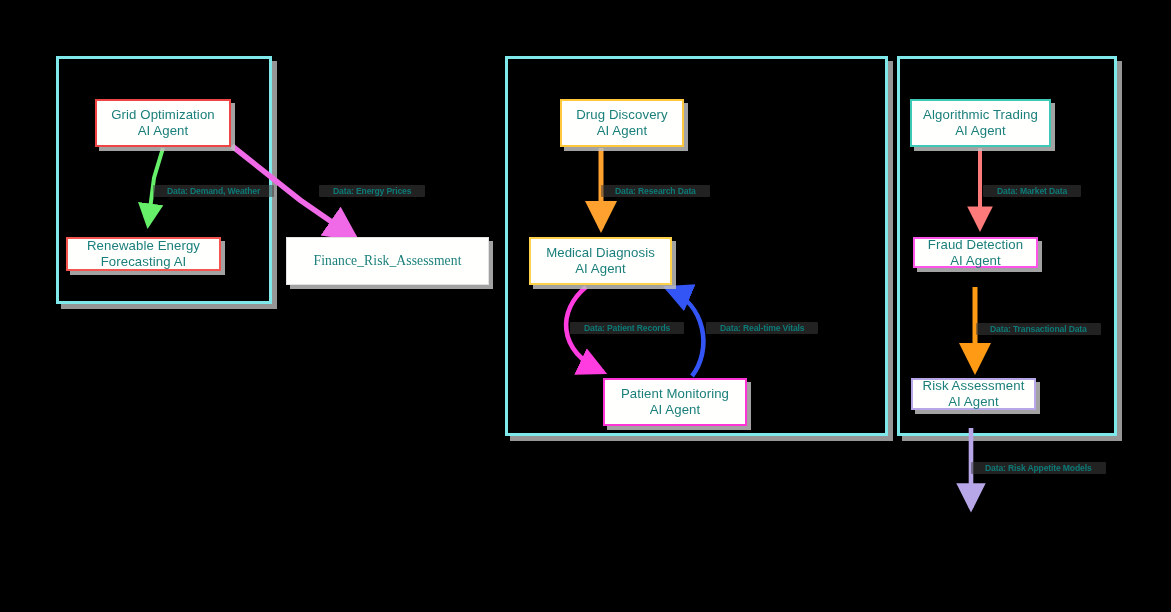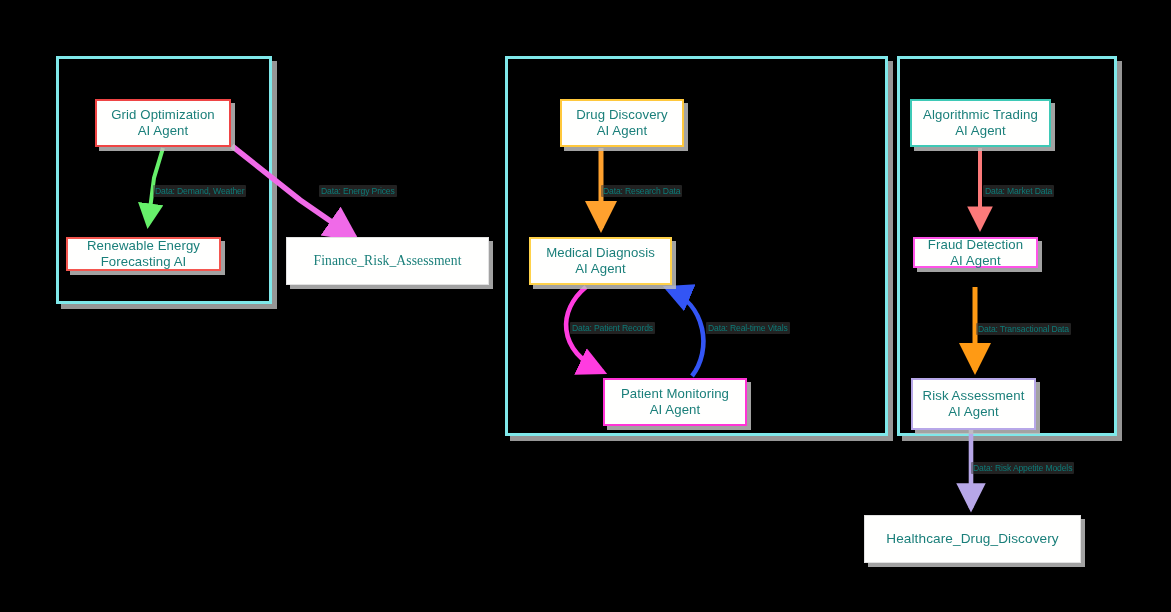--- a/index.html
+++ b/index.html
@@ -7,23 +7,23 @@
        font-family:"Liberation Sans","DejaVu Sans",sans-serif;}
   #stage{position:absolute;inset:0;}
   svg.layer{position:absolute;left:0;top:0;width:1171px;height:612px;overflow:visible;}
   .panel{position:absolute;box-sizing:border-box;background:#000;}
   .node{position:absolute;box-sizing:border-box;background:#fffffe;
         display:flex;align-items:center;justify-content:center;text-align:center;
         color:#1a7f7a;font-size:13.2px;line-height:16px;letter-spacing:.1px;
         box-shadow:4px 4px 0 rgba(190,190,190,.85);}
   .node span{display:block;white-space:pre-line;}
   .ext{font-size:13.6px;}
-  .elabel{position:absolute;color:#0c7b78;font-size:8.6px;font-weight:normal;
+  .elabel{position:absolute;color:#0c7b78;font-size:8.6px;font-weight:bold;
           letter-spacing:-.15px;white-space:nowrap;
-          background:rgba(62,62,62,.55);padding:1px 2px;border-radius:1px;}
+          background:rgba(62,62,62,.55);padding:1px 14px;border-radius:1px;}
 </style>
 </head>
 <body>
 
 <div id="stage">
 
   <div class="panel" style="left:56px;top:56px;width:216px;height:248px;border:3px solid #7fe8ea;box-shadow:5px 5px 0 rgba(200,200,200,.75);"></div>
   <div class="panel" style="left:505px;top:56px;width:383px;height:380px;border:3px solid #7fe8ea;box-shadow:5px 5px 0 rgba(200,200,200,.75);"></div>
   <div class="panel" style="left:897px;top:56px;width:220px;height:380px;border:3px solid #7fe8ea;box-shadow:5px 5px 0 rgba(200,200,200,.75);"></div>
 
@@ -97,28 +97,25 @@
   <div class="node" style="left:910px;top:99px;width:141px;height:48px;border:2px solid #3ec9b6;">
     <span>Algorithmic Trading
 AI Agent</span>
     </div>
 
   <div class="node" style="left:913px;top:237px;width:125px;height:31px;border:2.5px solid #ff52e8;">
     <span>Fraud Detection
 AI Agent</span>
     </div>
 
-  <div class="node" style="left:911px;top:378px;width:125px;height:52px;border:2px solid #b7a7e8;">
+  <div class="node" style="left:911px;top:378px;width:125px;height:32px;border:2px solid #b7a7e8;">
     <span>Risk Assessment
 AI Agent</span>
     </div>
 
-  <div class="node ext" style="left:864px;top:515px;width:217px;height:48px;border:1px solid #e2e2e2;">
-    <span>Healthcare_Drug_Discovery</span>
-    </div>
 
   <div class="elabel" style="left:153px;top:185px;">Data: Demand, Weather</div>
   <div class="elabel" style="left:319px;top:185px;">Data: Energy Prices</div>
   <div class="elabel" style="left:601px;top:185px;">Data: Research Data</div>
   <div class="elabel" style="left:570px;top:322px;">Data: Patient Records</div>
   <div class="elabel" style="left:706px;top:322px;">Data: Real-time Vitals</div>
   <div class="elabel" style="left:983px;top:185px;">Data: Market Data</div>
   <div class="elabel" style="left:976px;top:323px;">Data: Transactional Data</div>
   <div class="elabel" style="left:971px;top:462px;">Data: Risk Appetite Models</div>
 

